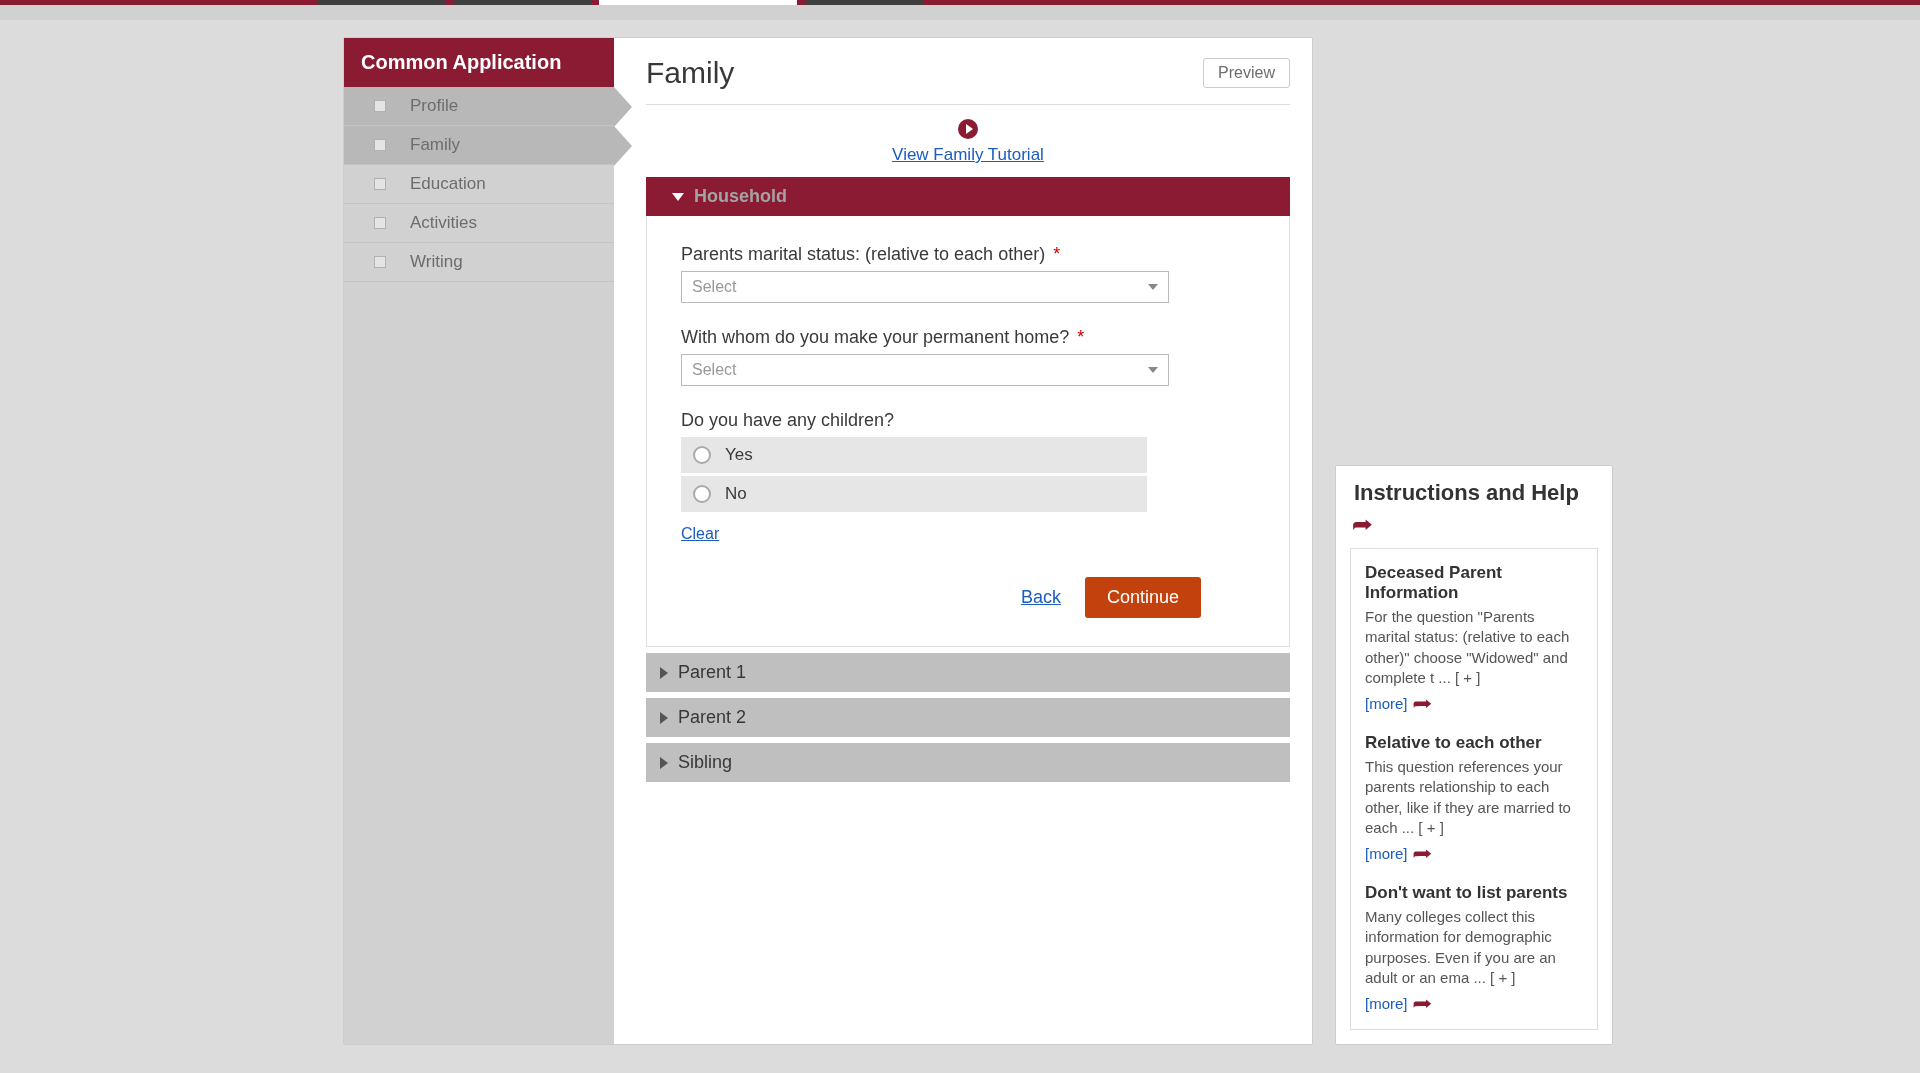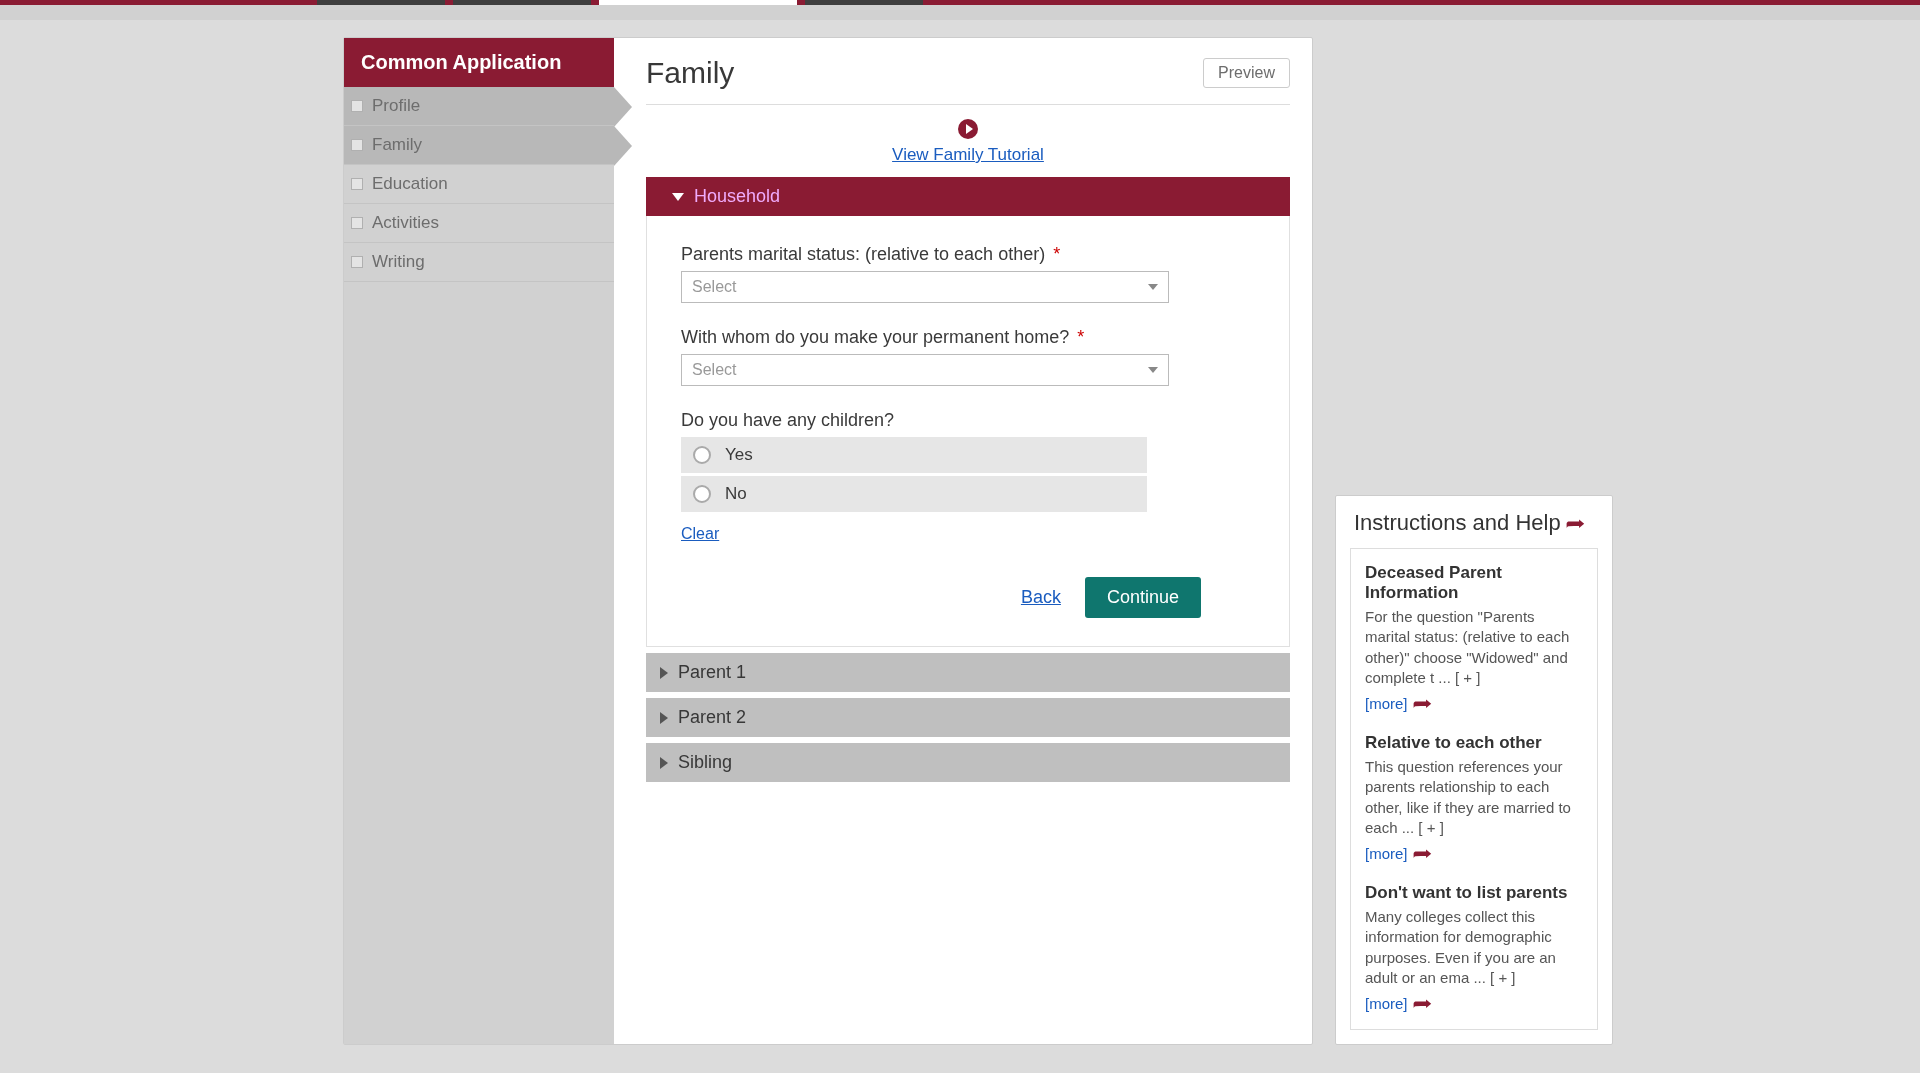--- a/index.html
+++ b/index.html
@@ -68,27 +68,27 @@
       flex-shrink: 0;
     }
     .sidebar-header {
       background: #8a1b33;
       color: #fff;
       font-weight: bold;
       font-size: 20px;
       padding: 13px 17px;
     }
     .sidebar-item {
-      padding: 9px 17px 9px 7px;
+      padding: 9px 17px 9px 30px;
       color: #6d6d6d;
       font-size: 17px;
       border-bottom: 1px solid #c4c4c4;
       display: flex;
       align-items: center;
-      gap: 9px;
+      gap: 24px;
       position: relative;
       cursor: pointer;
     }
     .sidebar-item.highlighted {
       background: #b8b8b8;
     }
     .sidebar-item .sq {
       width: 12px;
       height: 12px;
       border: 1px solid #b0b0b0;
@@ -166,22 +166,22 @@
     .acc-header {
       padding: 9px 14px;
       font-size: 18px;
       display: flex;
       align-items: center;
       gap: 10px;
       cursor: pointer;
     }
     .acc-header.open {
       background: #8a1b33;
-      color: #f0abfc;
-      font-weight: normal;
+      color: #a3a3a3;
+      font-weight: bold;
       padding-left: 26px;
     }
     .acc-header.closed {
       background: #bfbfbf;
       color: #383838;
       margin-top: 6px;
     }
     .tri-down {
       width: 0;
       height: 0;
@@ -265,38 +265,38 @@
       gap: 24px;
       margin-top: 34px;
       margin-right: 60px;
     }
     .back-link {
       color: #1a5cbf;
       text-decoration: underline;
       font-size: 18px;
     }
     .continue-btn {
-      background: #0f766e;
+      background: #c2410c;
       color: #fff;
       border: none;
       padding: 10px 22px;
       font-size: 18px;
       border-radius: 3px;
       cursor: pointer;
     }
     .help-card {
       background: #fff;
       border: 1px solid #ccc;
       width: 278px;
       padding: 14px 0 0 0;
       border-radius: 2px;
     }
     .help-title {
       font-size: 22px;
-      font-weight: normal;
+      font-weight: bold;
       color: #333;
       padding: 0 18px 12px 18px;
       display: flex;
       align-items: baseline;
       flex-wrap: wrap;
       gap: 6px;
     }
     .share-arrow {
       color: #8a1b33;
       font-size: 20px;

